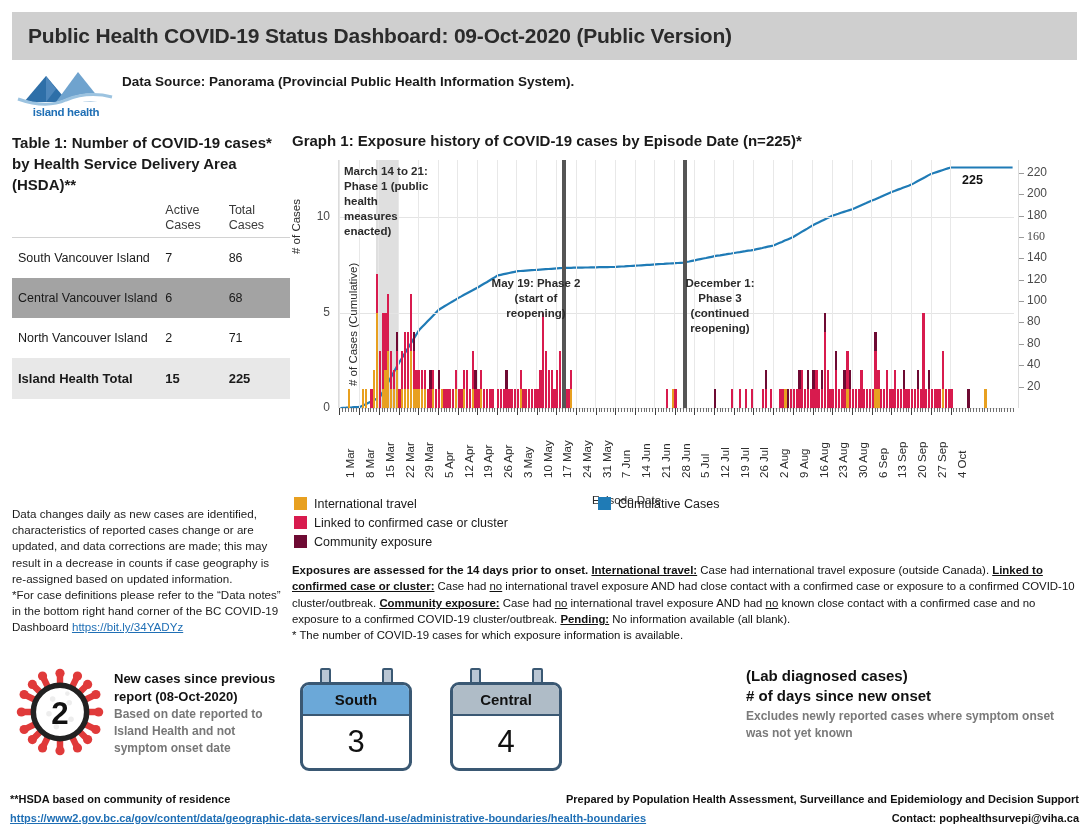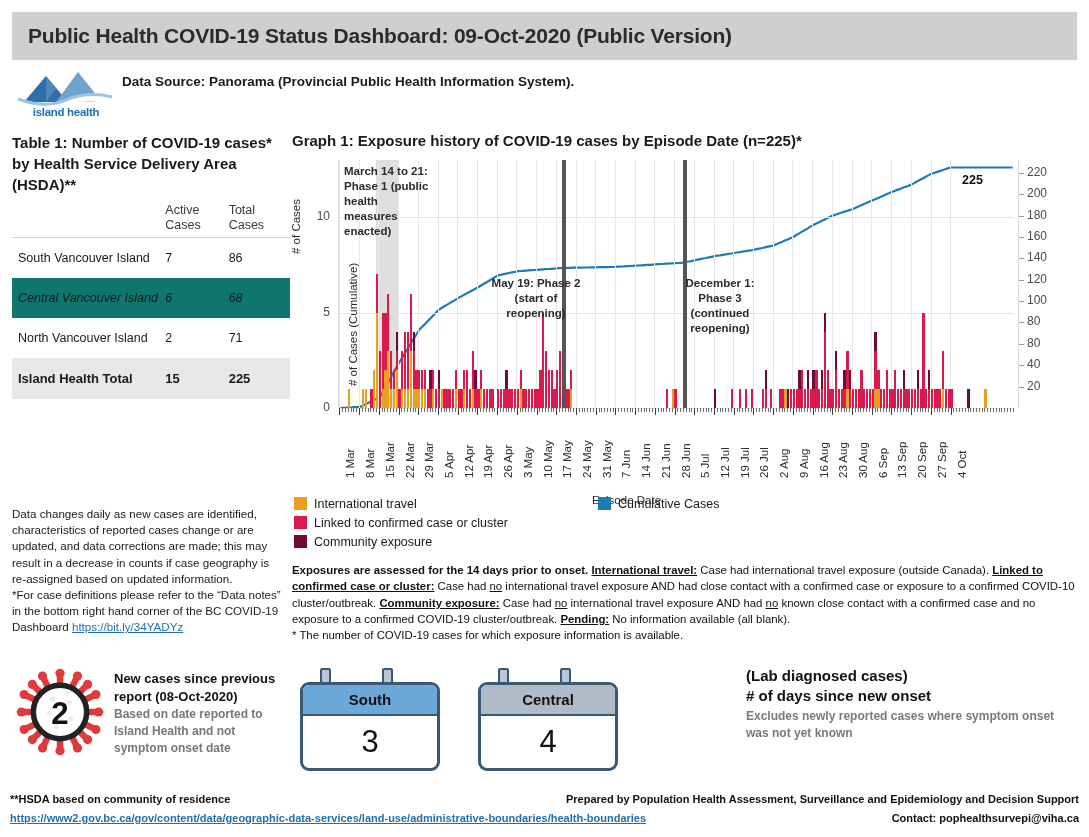--- a/index.html
+++ b/index.html
@@ -37,21 +37,21 @@
   #left-col { position:absolute; left:12px; top:132px; width:278px; }
   #table-title { font-size:15px; font-weight:bold; line-height:21px; color:#1a1a1a; }
 
   table.hsda { width:100%; border-collapse:collapse; margin-top:8px; font-size:12.5px; }
   table.hsda th {
     font-weight:normal; color:#3a3a3a; font-size:12.5px;
     text-align:left; vertical-align:bottom; padding:0 0 4px 0; line-height:15px;
   }
   table.hsda thead tr { border-bottom:1px solid #d2d2d2; }
   table.hsda td { padding:13px 0; color:#1a1a1a; font-size:12.5px; }
-  table.hsda tr.shade td { background:#0f766e;font-style:italic; }
+  table.hsda tr.shade td { background:#a3a3a3; }
   table.hsda tr.total td { background:#e8e8e8; font-weight:bold; font-size:13px; }
   .c-name { width:150px; padding-left:6px !important; }
   .c-active { width:62px; }
   .c-total  { width:60px; }
 
   #notes { position:absolute; left:12px; top:506px; width:272px; font-size:11.6px; line-height:16.2px; color:#1a1a1a; }
   #notes a { color:#1f6fb5; }
 
   
   #graph-wrap { position:absolute; left:292px; top:132px; width:790px; height:360px; }
@@ -114,21 +114,21 @@
   #exposure-note .n { font-weight:normal; }
 
   
   #virus-block { position:absolute; left:14px; top:666px; width:276px; display:flex; }
   #virus-svg { flex:none; }
   #virus-text { margin-left:8px; padding-top:4px; }
   #virus-text .h { font-size:13px; font-weight:bold; line-height:18px; color:#111; }
   #virus-text .s { font-size:12px; font-weight:bold; line-height:17px; color:#777777; }
 
   #cal-row { position:absolute; left:300px; top:668px; display:flex; gap:38px; }
-  .cal { width:140px; }
+  .cal { width:112px; }
   .cal-tabs { position:relative; height:14px; }
   .cal-tab { position:absolute; top:0; width:11px; height:16px; background:#b9c6d4; border:2px solid #3a5873; border-radius:2px; }
   .cal-tab.l { left:20px; } .cal-tab.r { left:82px; }
   .cal-body { position:relative; border:3px solid #3a5873; border-radius:9px; overflow:hidden; background:#fff; }
   .cal-head { height:31px; display:flex; align-items:center; justify-content:center;
               font-size:15px; font-weight:bold; color:#111; border-bottom:2px solid #3a5873; }
   .cal-num { height:52px; display:flex; align-items:center; justify-content:center;
              font-size:31px; color:#111; }
 
   #days-block { position:absolute; left:746px; top:666px; width:330px; }
@@ -460,21 +460,21 @@
         <div class="ytick-r" style="top: 175.862px;">80</div>
         <div class="rtick-mark" style="top: 183.862px;"></div>
         <div class="ytick-r" style="top: 154.483px;">80</div>
         <div class="rtick-mark" style="top: 162.483px;"></div>
         <div class="ytick-r" style="top: 133.103px;">100</div>
         <div class="rtick-mark" style="top: 141.103px;"></div>
         <div class="ytick-r" style="top: 111.724px;">120</div>
         <div class="rtick-mark" style="top: 119.724px;"></div>
         <div class="ytick-r" style="top: 90.3448px;">140</div>
         <div class="rtick-mark" style="top: 98.3448px;"></div>
-        <div class="ytick-r" style="top: 68.9655px;">160</div>
+        <div class="ytick-r" style="top: 68.9655px; font-family: Liberation Serif, serif;">160</div>
         <div class="rtick-mark" style="top: 76.9655px;"></div>
         <div class="ytick-r" style="top: 47.5862px;">180</div>
         <div class="rtick-mark" style="top: 55.5862px;"></div>
         <div class="ytick-r" style="top: 26.2069px;">200</div>
         <div class="rtick-mark" style="top: 34.2069px;"></div>
         <div class="ytick-r" style="top: 4.82759px;">220</div>
         <div class="rtick-mark" style="top: 12.8276px;"></div>
       </div>
     <div id="ylab-right"># of Cases (Cumulative)</div>
     <div id="xaxis-rule">

